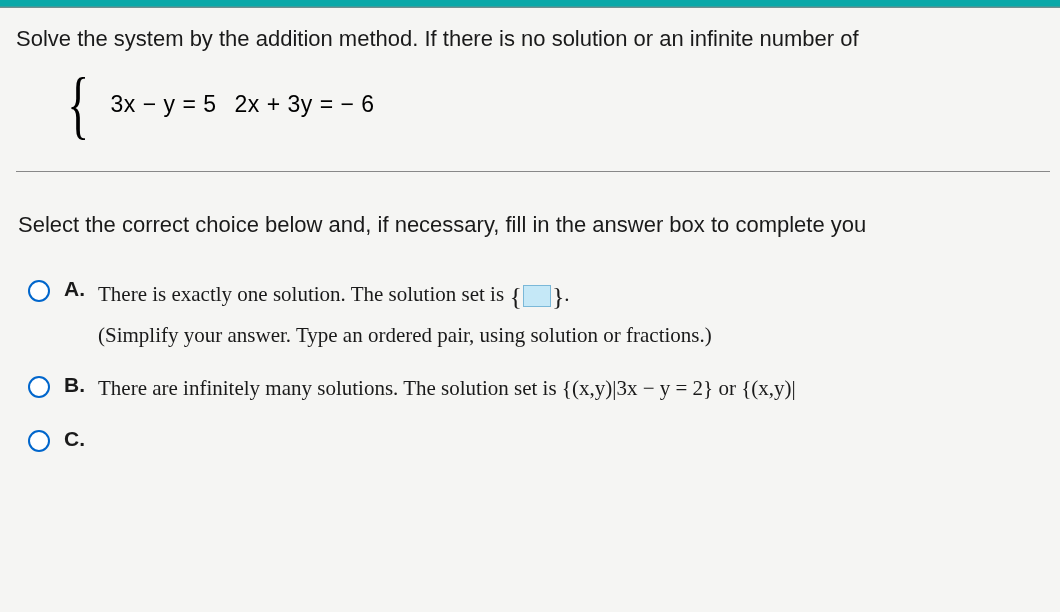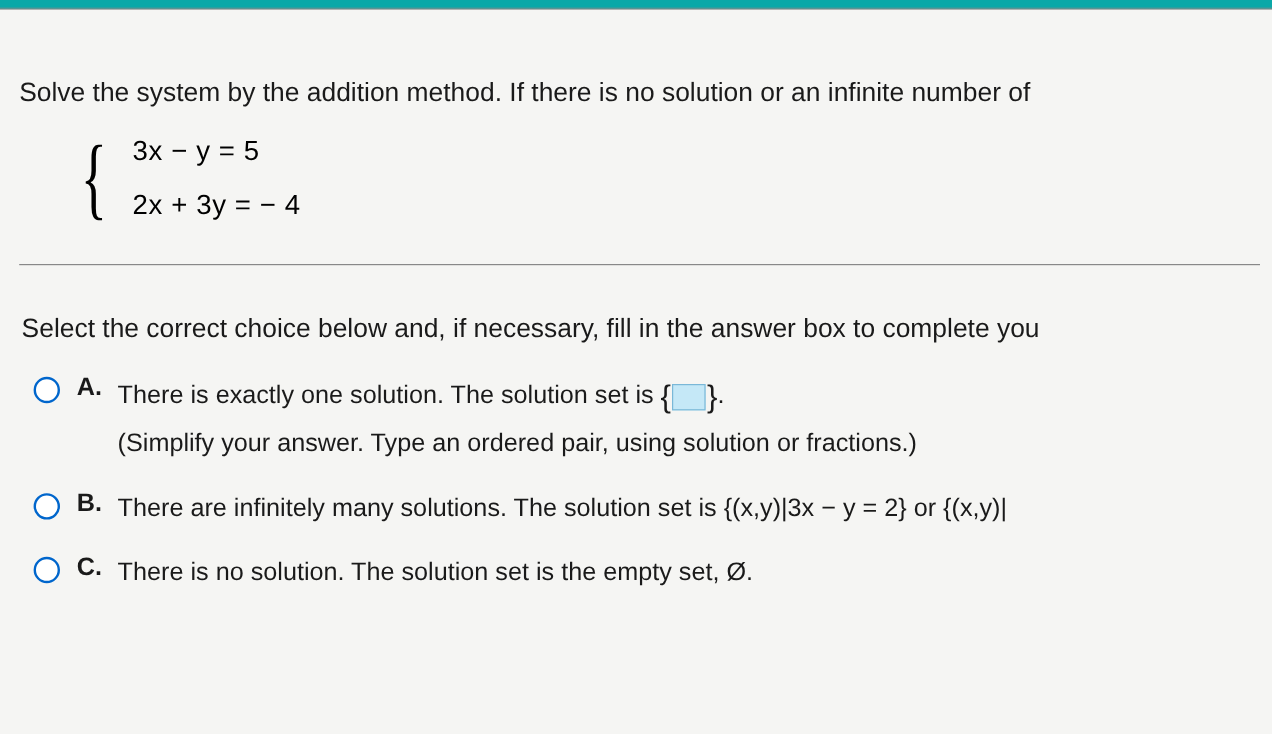--- a/index.html
+++ b/index.html
@@ -21,58 +21,57 @@
       width: 100%;
     }
     .content {
       padding: 18px 10px 0 16px;
     }
     .question-text {
       font-size: 22px;
       color: #1a1a1a;
       margin-bottom: 22px;
       font-weight: 400;
-      margin-top: 38px;
     }
     .equation-block {
       display: flex;
       align-items: center;
       margin-left: 44px;
       margin-bottom: 36px;
     }
     .brace {
       font-size: 76px;
       font-weight: 100;
       line-height: 0.8;
       margin-right: 14px;
       font-family: 'Times New Roman', serif;
       transform: scaleX(0.6);
       color: #000;
     }
     .equations {
       display: flex;
-      flex-direction: column;
+      flex-direction: row;
       gap: 18px;
     }
     .eq {
       font-size: 23px;
       font-family: Arial, sans-serif;
       letter-spacing: 0.5px;
       color: #000;
     }
     .divider {
       border: none;
       border-top: 1px solid #888;
       margin: 0 0 40px 0;
       width: 100%;
     }
     .select-text {
       font-size: 22px;
       color: #1a1a1a;
-      margin-bottom: 24px;
+      margin-bottom: 39px;
       padding-left: 2px;
     }
     .choice-row {
       display: flex;
       align-items: flex-start;
       margin-bottom: 22px;
       padding-left: 12px;
     }
     .radio {
       width: 22px;
@@ -89,20 +88,21 @@
       font-weight: bold;
       color: #1a1a1a;
       margin-right: 12px;
       flex-shrink: 0;
       min-width: 22px;
     }
     .choice-content {
       font-size: 21px;
       color: #1a1a1a;
       line-height: 1.5;
+      font-family: Liberation Serif, serif;
     }
     .choice-content .line2 {
       display: block;
       margin-top: 4px;
     }
     .answer-box {
       display: inline-block;
       width: 28px;
       height: 22px;
       background: #c5e8f7;
@@ -121,21 +121,21 @@
 <div class="top-bar"></div>
 
 <div class="content">
 
   <div class="question-text">Solve the system by the addition method. If there is no solution or an infinite number of</div>
 
   <div class="equation-block">
     <span class="brace">{</span>
     <div class="equations">
       <div class="eq">3x −  y =   5</div>
-      <div class="eq">2x + 3y = − 4</div>
+      <div class="eq">2x + 3y = − 6</div>
     </div>
   </div>
 
   <hr class="divider">
 
   <div class="select-text">Select the correct choice below and, if necessary, fill in the answer box to complete you</div>
 
   <div class="choice-row">
     <div class="radio"></div>
     <div class="choice-label">A.</div>
@@ -147,16 +147,15 @@
 
   <div class="choice-row">
     <div class="radio"></div>
     <div class="choice-label">B.</div>
     <div class="choice-content">There are infinitely many solutions. The solution set is {(x,y)|3x − y = 2} or {(x,y)|</div>
   </div>
 
   <div class="choice-row">
     <div class="radio"></div>
     <div class="choice-label">C.</div>
-    <div class="choice-content">There is no solution. The solution set is the empty set, Ø.</div>
   </div>
 
 </div>
 
 </body></html>

